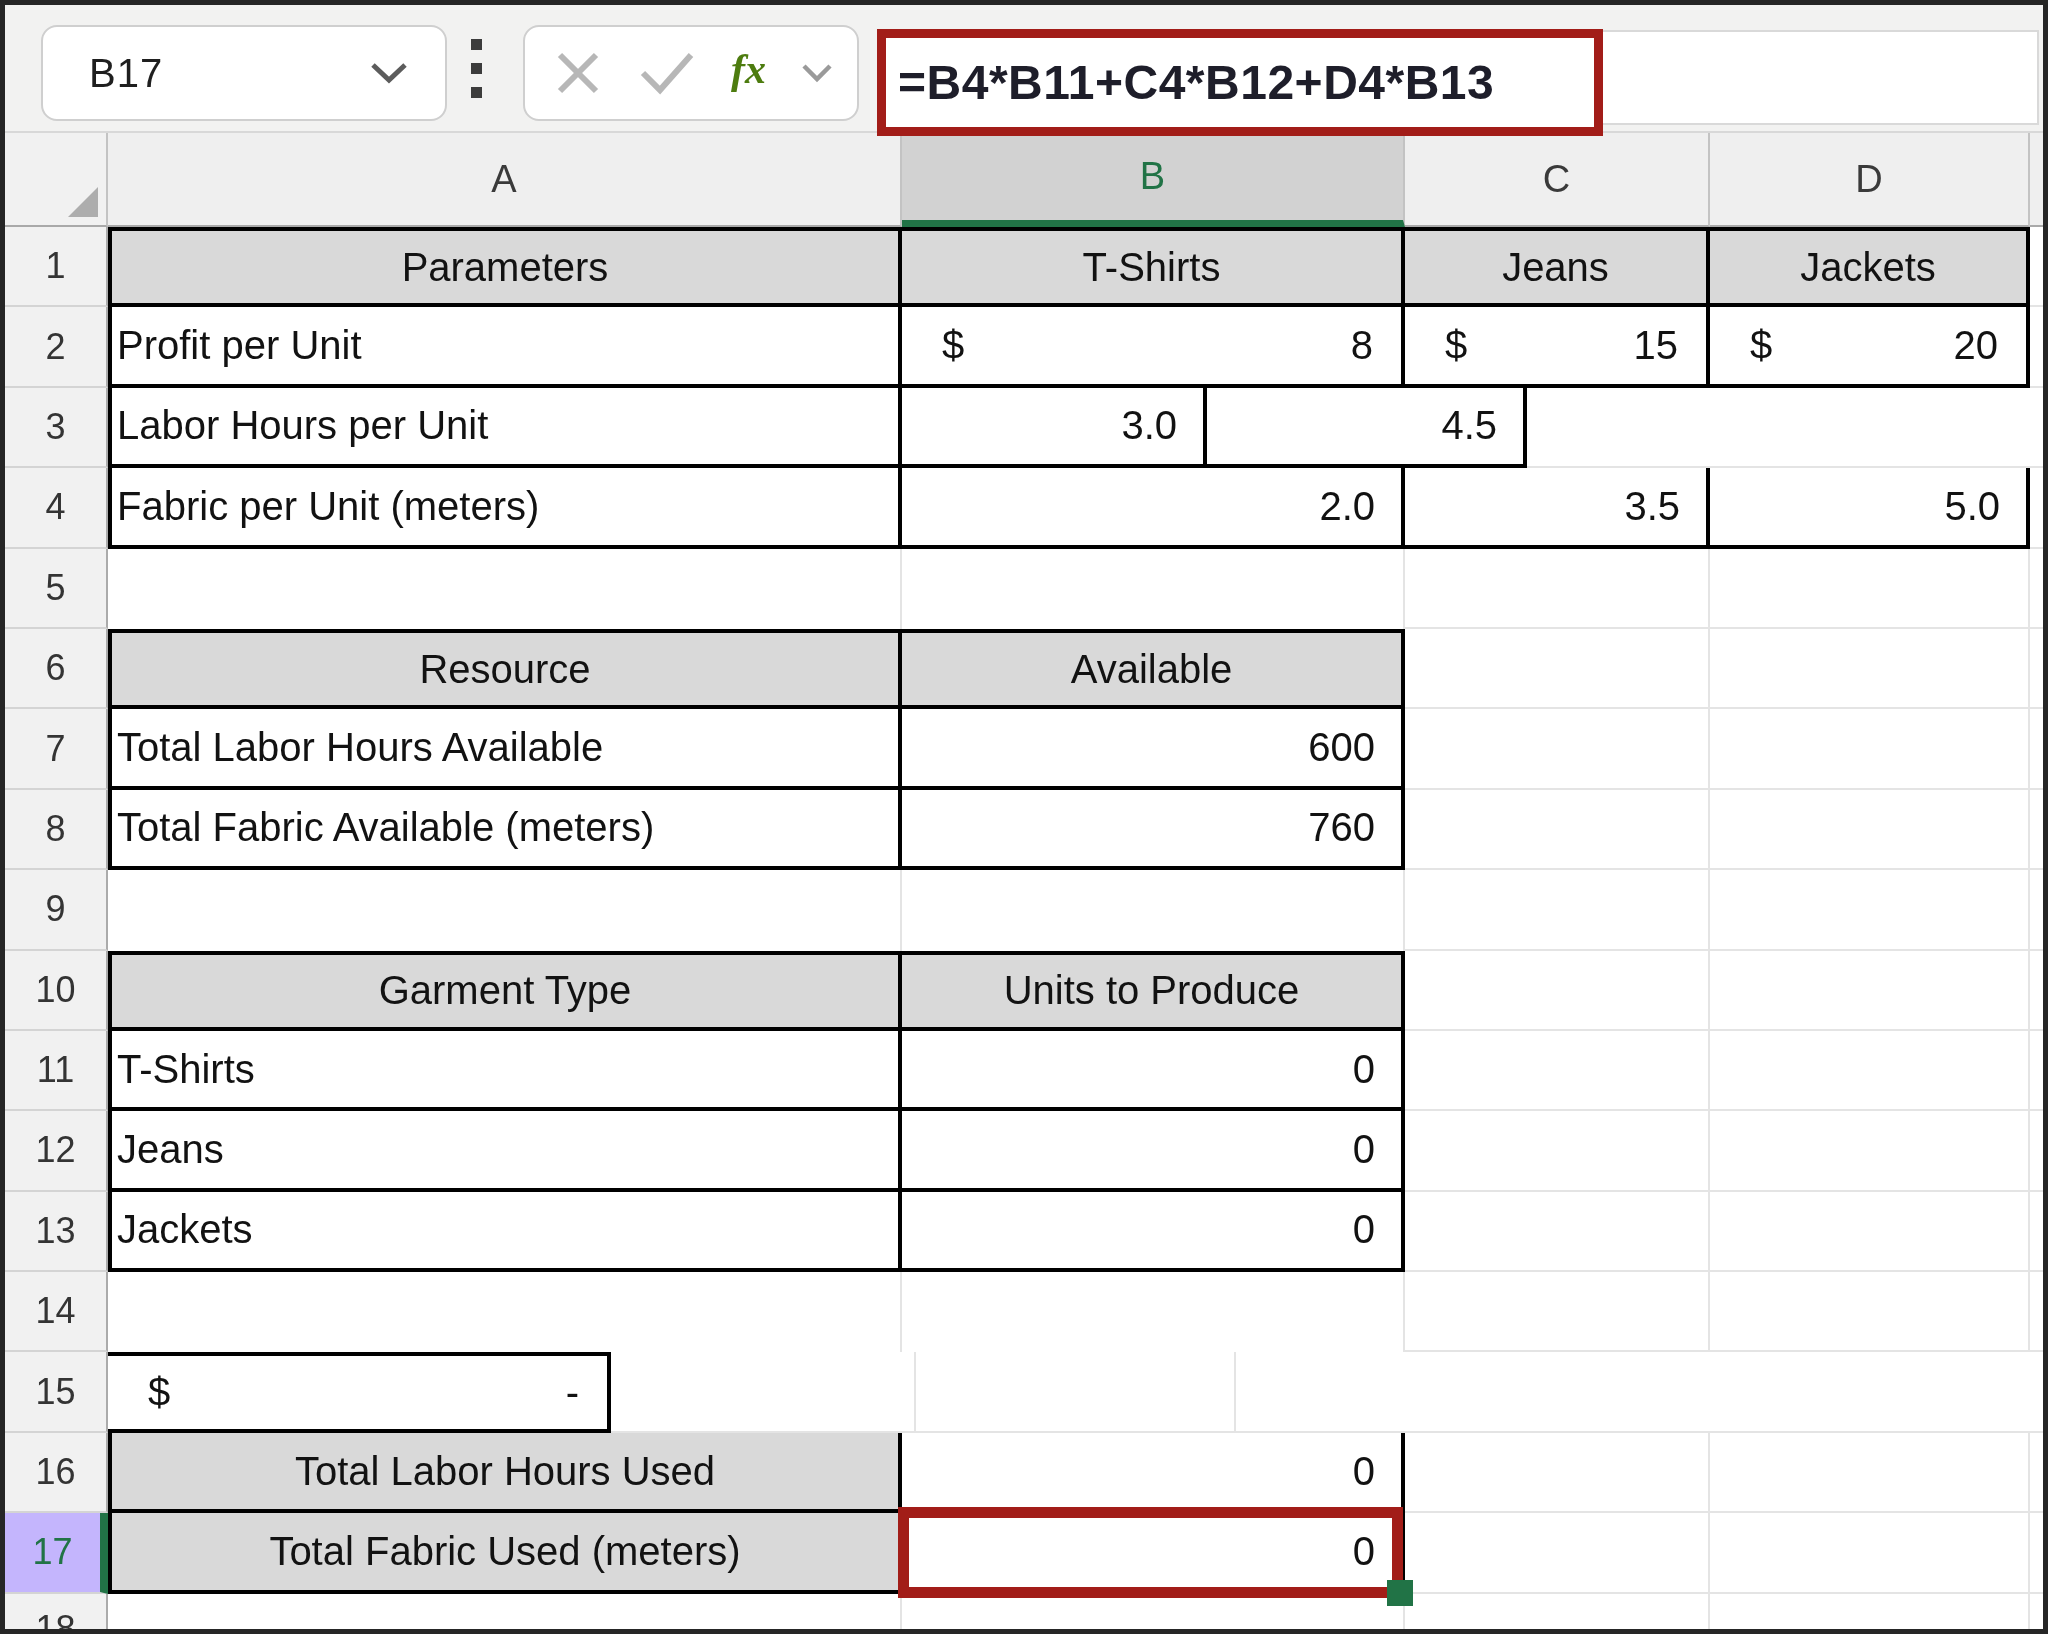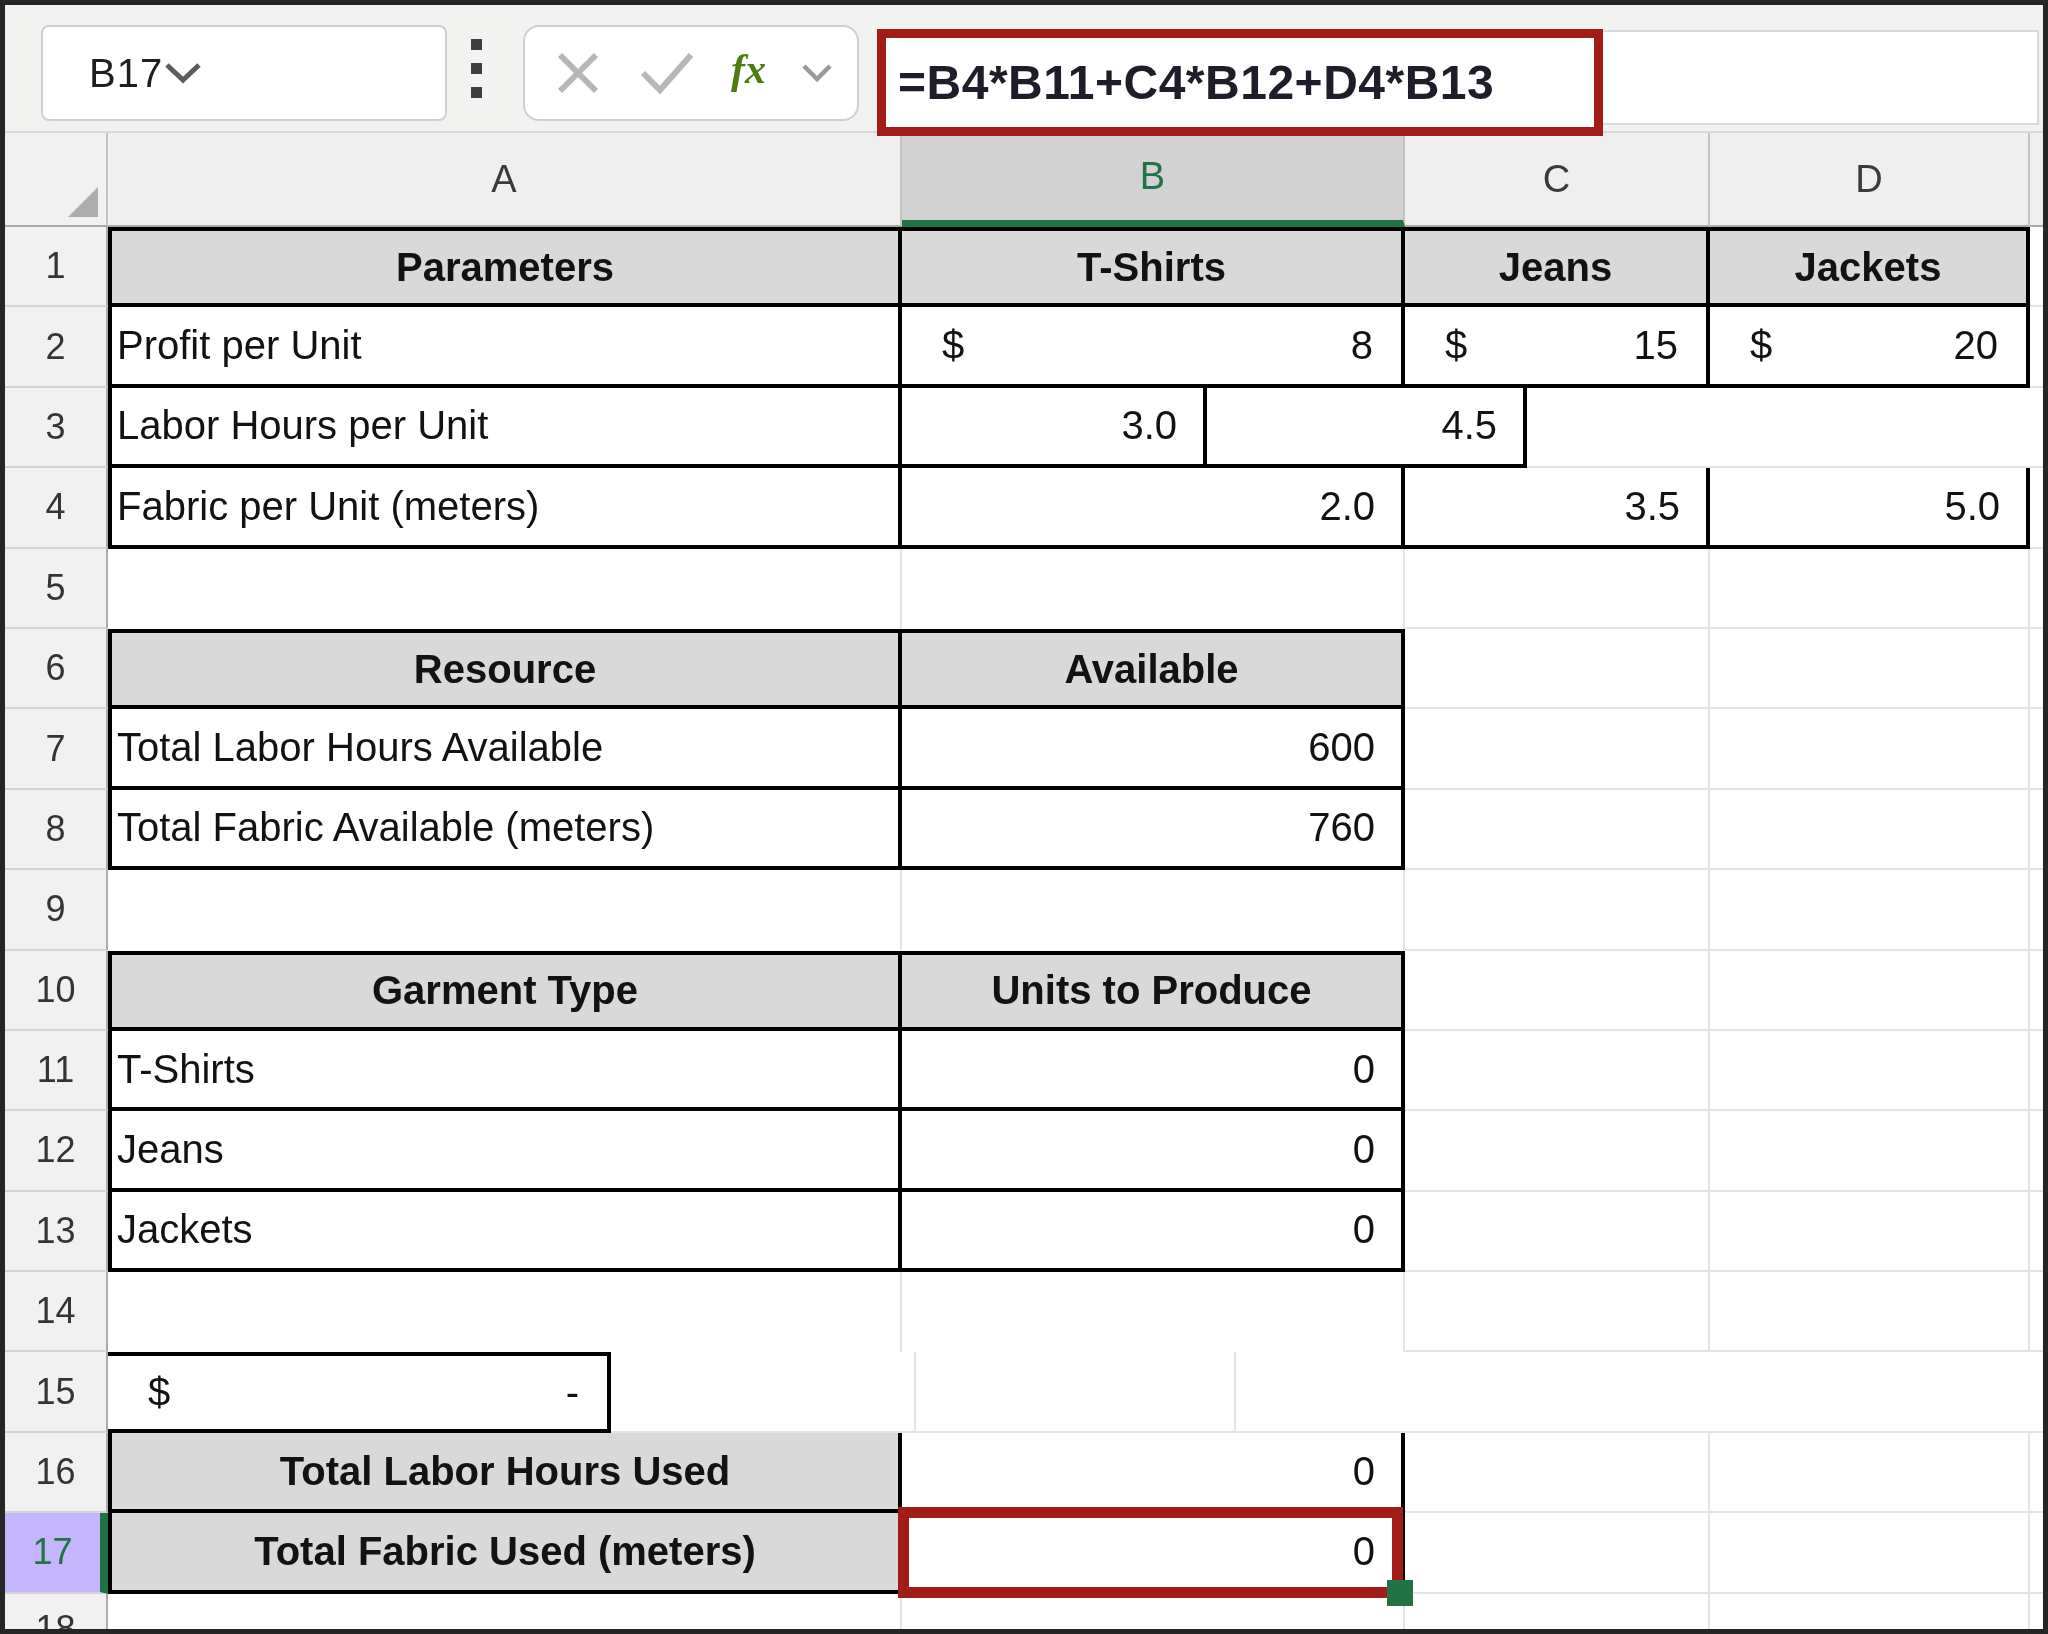--- a/index.html
+++ b/index.html
@@ -5,22 +5,22 @@
   html,body{margin:0;padding:0;background:#ffffff;}
   .shot{
     width:2048px;height:1634px;box-sizing:border-box;position:relative;
     border:5px solid #262626;background:#fff;overflow:hidden;
     font-family:"Liberation Sans","DejaVu Sans",sans-serif;
     display:flex;flex-direction:column;
   }
   
   .topbar{height:126px;flex:none;background:#f2f2f1;border-bottom:2px solid #d8d8d8;position:relative;}
   .namebox{position:absolute;left:36px;top:20px;width:406px;height:96px;background:#fff;
-    border:2px solid #cfcfcf;border-radius:8px;box-sizing:border-box;
-    display:flex;align-items:center;justify-content:flex-start;padding:0 36px 0 46px;}
+    border:2px solid #cfcfcf;border-radius:16px;box-sizing:border-box;
+    display:flex;align-items:center;justify-content:space-between;padding:0 36px 0 46px;}
   .nb-text{font-size:40px;color:#1f1f1f;letter-spacing:1px;}
   .dots{position:absolute;left:466px;top:34px;display:flex;flex-direction:column;gap:13px;}
   .dots i{width:11px;height:11px;background:#3c3c3c;display:block;}
   .fxgroup{position:absolute;left:518px;top:20px;width:336px;height:96px;background:#fff;
     border:2px solid #cfcfcf;border-radius:16px;box-sizing:border-box;
     display:flex;align-items:center;justify-content:space-between;padding:0 24px 0 28px;}
   .fx{font-family:"Liberation Serif","DejaVu Serif",serif;font-style:italic;font-weight:700;
     font-size:42px;color:#4d7c0f;line-height:1;padding-bottom:8px;}
   .fstrip{position:absolute;left:872px;top:25px;right:4px;height:95px;background:#fff;
     border:2px solid #d9d9d9;box-sizing:border-box;}
@@ -43,21 +43,21 @@
   .row{display:flex;height:80.4px;flex:none;}
   .row.last{flex:1;height:auto;}
   .rowhead{width:103px;flex:none;box-sizing:border-box;background:#f1f1f1;color:#343434;
     font-size:36px;display:flex;align-items:center;justify-content:center;
     border-right:2px solid #ababab;border-bottom:2px solid #d4d4d4;}
   .rowhead.active{background:#c4b5fd;color:#217346;border-right:8px solid #217346;}
   .row.last .rowhead{border-bottom:none;align-items:flex-start;padding-top:14px;}
   .cell{flex:none;box-sizing:border-box;background:#fff;display:flex;align-items:center;
     font-size:40px;color:#121212;position:relative;}
   .ca{width:794px;} .cb{width:503px;} .cc{width:305px;} .cd{width:320px;} .ce{flex:1;}
-  .ghead{background:#d9d9d9;font-weight:700;justify-content:center;text-align:right;}
+  .ghead{background:#d9d9d9;font-weight:400;justify-content:center;text-align:right;}
   .lbl{padding-left:5px;}
   .num{justify-content:flex-end;padding-right:26px;}
   .money{justify-content:space-between;padding:0 28px 0 40px;}
   .bl{border-left:4px solid #000;} .br{border-right:4px solid #000;}
   .bt{border-top:4px solid #000;} .bb{border-bottom:4px solid #000;}
   .gr{border-right:2px solid #e4e4e4;} .gb{border-bottom:2px solid #e4e4e4;}
   
   .ann{position:absolute;left:-4px;right:-2px;top:-6px;bottom:-8px;border:11px solid #a21d18;z-index:3;pointer-events:none;}
   .handle{position:absolute;right:-12px;bottom:-16px;width:26px;height:26px;background:#217346;z-index:4;}
   svg{display:block;}

